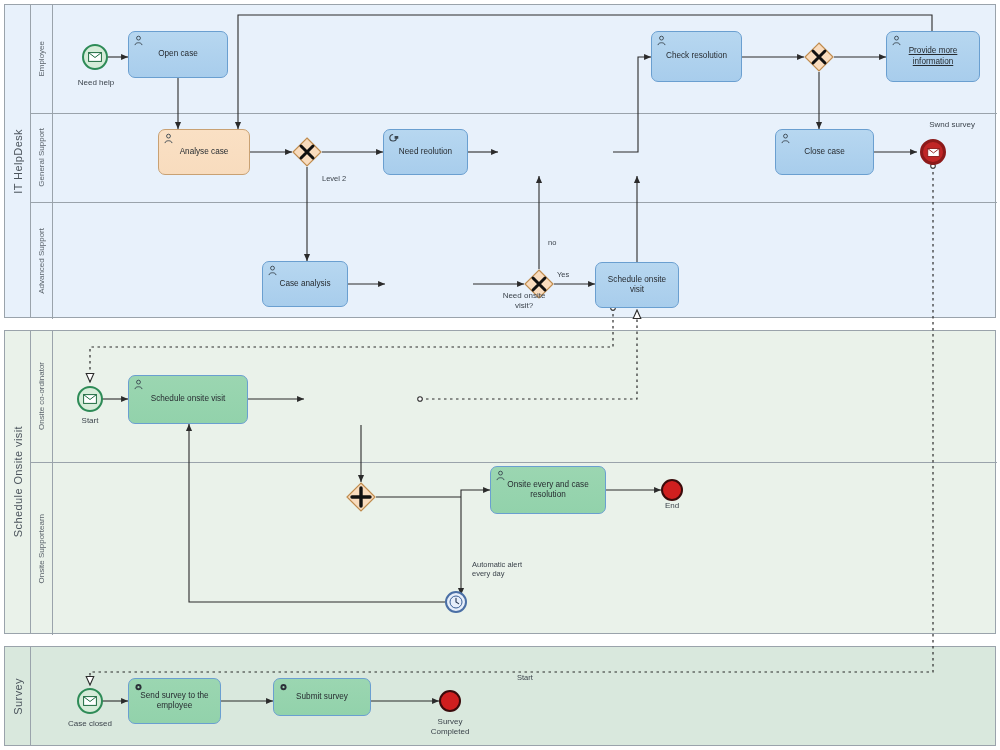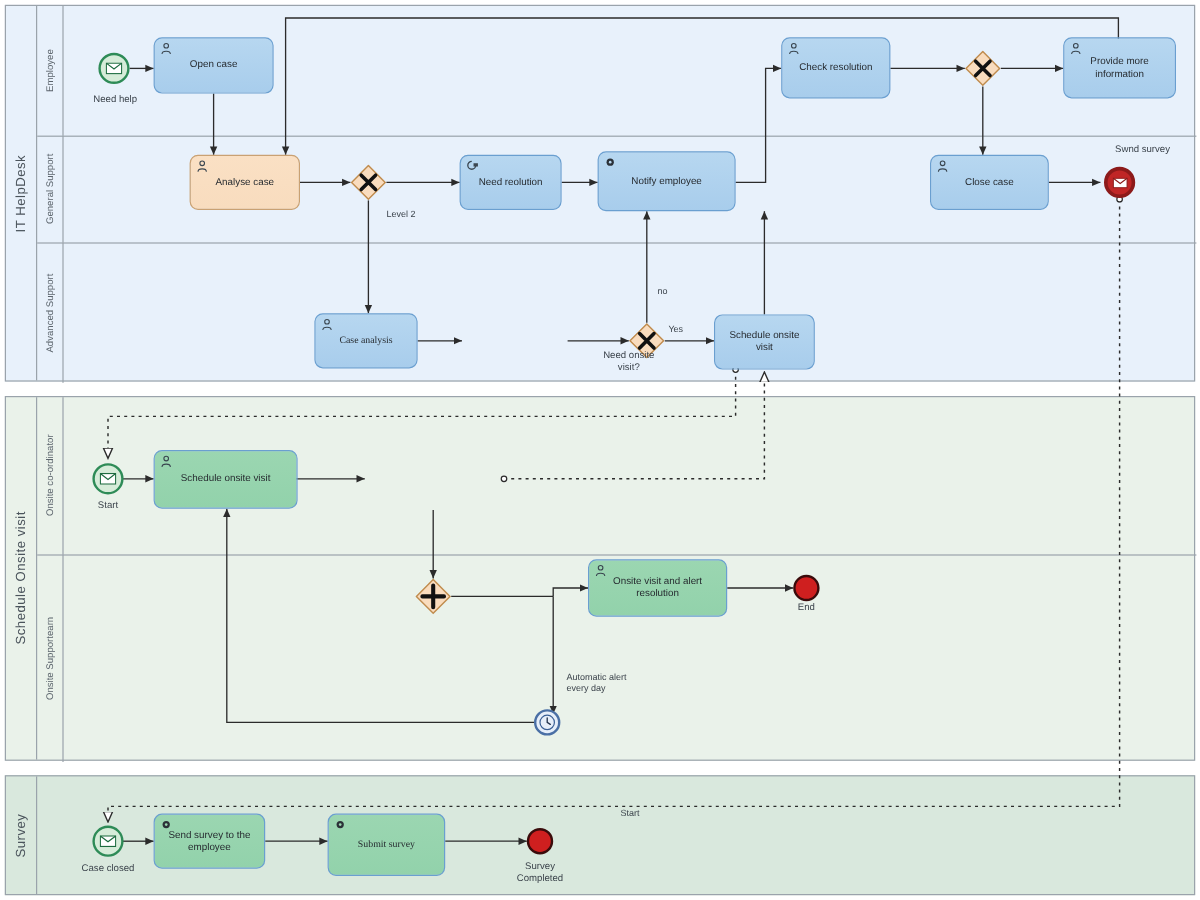--- a/index.html
+++ b/index.html
@@ -319,21 +319,21 @@
     <span>Check resolution</span>
   </div>
 
   <div class="gateway" style="left:804px; top:42px; width:30px; height:30px;">
     <svg width="30" height="30" viewBox="0 0 30 30">
       <polygon points="15,1 29,15 15,29 1,15" fill="#f9dcbe" stroke="#c08c4e" stroke-width="1.2"></polygon>
       <path d="M9,9 L21,21 M21,9 L9,21" stroke="#111111" stroke-width="3" stroke-linecap="round"></path>
     </svg>
   </div>
 
-  <div class="task task-blue" style="left:886px; top:31px; width:94px; height:51px;">
+  <div class="task task-blue" style="left:886px; top:31px; width:94px; height:51px;text-decoration:underline;">
     <svg class="task-ico" viewBox="0 0 12 12">
       <circle cx="6" cy="3.4" r="2.1" fill="none" stroke="#3a4650" stroke-width="1"></circle>
       <path d="M2.2,11 C2.2,7.6 9.8,7.6 9.8,11" fill="none" stroke="#3a4650" stroke-width="1"></path>
     </svg>
     <span>Provide more
 information</span>
   </div>
 
   <div class="task task-orange" style="left:158px; top:129px; width:92px; height:46px;">
     <svg class="task-ico" viewBox="0 0 12 12">
@@ -352,45 +352,38 @@
   <div class="lbl-flow" style="left:322px; top:174px;">Level 2</div>
 
   <div class="task task-blue" style="left:383px; top:129px; width:85px; height:46px;">
     <svg class="task-ico" viewBox="0 0 12 12">
       <path d="M5.6,1.6 A3.6,3.6 0 1,0 9.2,5.2" fill="none" stroke="#3a4650" stroke-width="1.2"></path>
       <rect x="7.2" y="3.3" width="4" height="3" fill="#3a4650"></rect>
     </svg>
     <span>Need reolution</span>
   </div>
 
-  <div class="task task-blue" style="left:498px; top:126px; width:115px; height:50px;">
-    <svg class="task-ico" viewBox="0 0 12 12">
-      <circle cx="6" cy="5.6" r="3.3" fill="#2b3138"></circle>
-      <circle cx="6" cy="5.6" r="1.2" fill="#b7d7f0"></circle>
-    </svg>
-    <span>Notify employee</span>
-  </div>
 
   <div class="task task-blue" style="left:775px; top:129px; width:99px; height:46px;">
     <svg class="task-ico" viewBox="0 0 12 12">
       <circle cx="6" cy="3.4" r="2.1" fill="none" stroke="#3a4650" stroke-width="1"></circle>
       <path d="M2.2,11 C2.2,7.6 9.8,7.6 9.8,11" fill="none" stroke="#3a4650" stroke-width="1"></path>
     </svg>
     <span>Close case</span>
   </div>
 
   <div class="event ev-end-msg" style="left:920px; top:139px; width:26px; height:26px;">
     <svg width="13" height="9" viewBox="0 0 14 10">
       <rect x="0.6" y="0.6" width="12.8" height="8.8" fill="#ffffff" stroke="#8c1a1a" stroke-width="1"></rect>
       <path d="M0.6,0.6 L7,5.5 L13.4,0.6" fill="none" stroke="#8c1a1a" stroke-width="1"></path>
     </svg>
   </div>
   <div class="lbl" style="left:893px; top:120px; width:82px;text-align:right;">Swnd survey</div>
 
-  <div class="task task-blue" style="left:262px; top:261px; width:86px; height:46px;font-family:Liberation Serif, serif;">
+  <div class="task task-blue" style="left:262px; top:261px; width:86px; height:46px;">
     <svg class="task-ico" viewBox="0 0 12 12">
       <circle cx="6" cy="3.4" r="2.1" fill="none" stroke="#3a4650" stroke-width="1"></circle>
       <path d="M2.2,11 C2.2,7.6 9.8,7.6 9.8,11" fill="none" stroke="#3a4650" stroke-width="1"></path>
     </svg>
     <span>Case analysis</span>
   </div>
 
 
   <div class="gateway" style="left:524px; top:269px; width:30px; height:30px;">
     <svg width="30" height="30" viewBox="0 0 30 30">
@@ -430,21 +423,21 @@
       <polygon points="15,1 29,15 15,29 1,15" fill="#f9dcbe" stroke="#c08c4e" stroke-width="1.2"></polygon>
       <path d="M15,6 L15,24 M6,15 L24,15" stroke="#111111" stroke-width="3.4" stroke-linecap="round"></path>
     </svg>
   </div>
 
   <div class="task task-green" style="left:490px; top:466px; width:116px; height:48px;">
     <svg class="task-ico" viewBox="0 0 12 12">
       <circle cx="6" cy="3.4" r="2.1" fill="none" stroke="#3a4650" stroke-width="1"></circle>
       <path d="M2.2,11 C2.2,7.6 9.8,7.6 9.8,11" fill="none" stroke="#3a4650" stroke-width="1"></path>
     </svg>
-    <span>Onsite visit and alert
+    <span>Onsite every and case
 resolution</span>
   </div>
 
   <div class="event ev-end" style="left:661px; top:479px; width:22px; height:22px;"></div>
   <div class="lbl" style="left:639px; top:501px; width:66px;">End</div>
 
   <div class="event ev-timer" style="left:445px; top:591px; width:22px; height:22px;">
     <svg width="14" height="14" viewBox="0 0 14 14">
       <circle cx="7" cy="7" r="6" fill="none" stroke="#3a5f96" stroke-width="1"></circle>
       <path d="M7,3.2 L7,7 L9.6,8.6" fill="none" stroke="#22324d" stroke-width="1.1" stroke-linecap="round"></path>
@@ -463,21 +456,21 @@
 
   <div class="task task-green" style="left:128px; top:678px; width:93px; height:46px;">
     <svg class="task-ico" viewBox="0 0 12 12">
       <circle cx="6" cy="5.6" r="3.3" fill="#2b3138"></circle>
       <circle cx="6" cy="5.6" r="1.2" fill="#9bd6b1"></circle>
     </svg>
     <span>Send survey to the
 employee</span>
   </div>
 
-  <div class="task task-green" style="left:273px; top:678px; width:98px; height:52px;font-family:Liberation Serif, serif;">
+  <div class="task task-green" style="left:273px; top:678px; width:98px; height:38px;">
     <svg class="task-ico" viewBox="0 0 12 12">
       <circle cx="6" cy="5.6" r="3.3" fill="#2b3138"></circle>
       <circle cx="6" cy="5.6" r="1.2" fill="#9bd6b1"></circle>
     </svg>
     <span>Submit survey</span>
   </div>
 
   <div class="event ev-end" style="left:439px; top:690px; width:22px; height:22px;"></div>
   <div class="lbl" style="left:417px; top:717px; width:66px;">Survey
 Completed</div>

